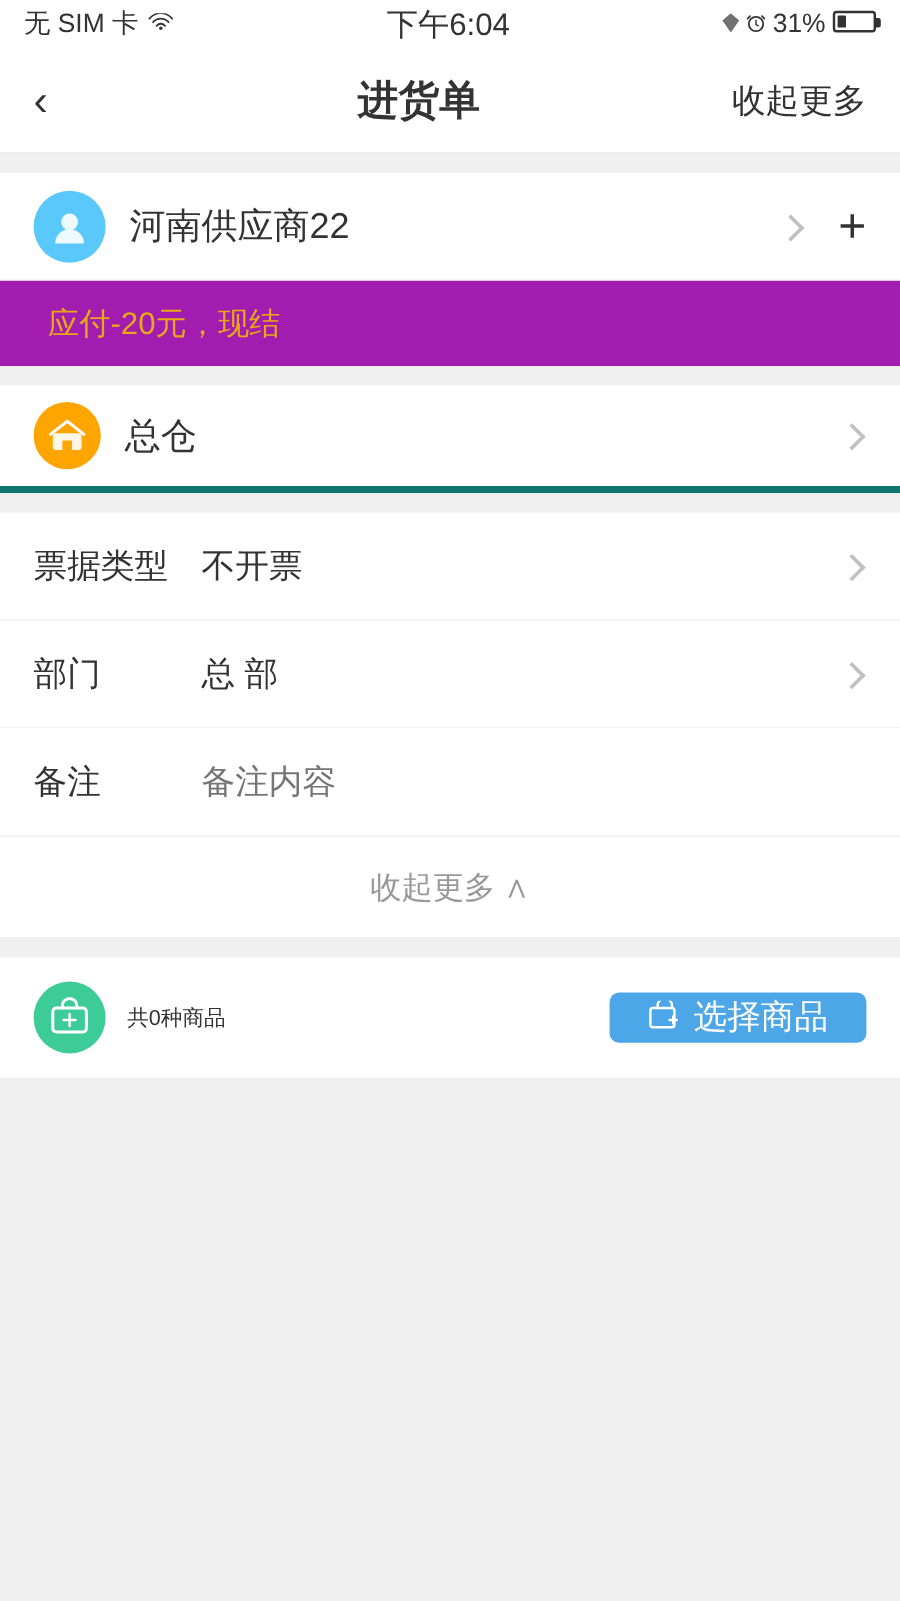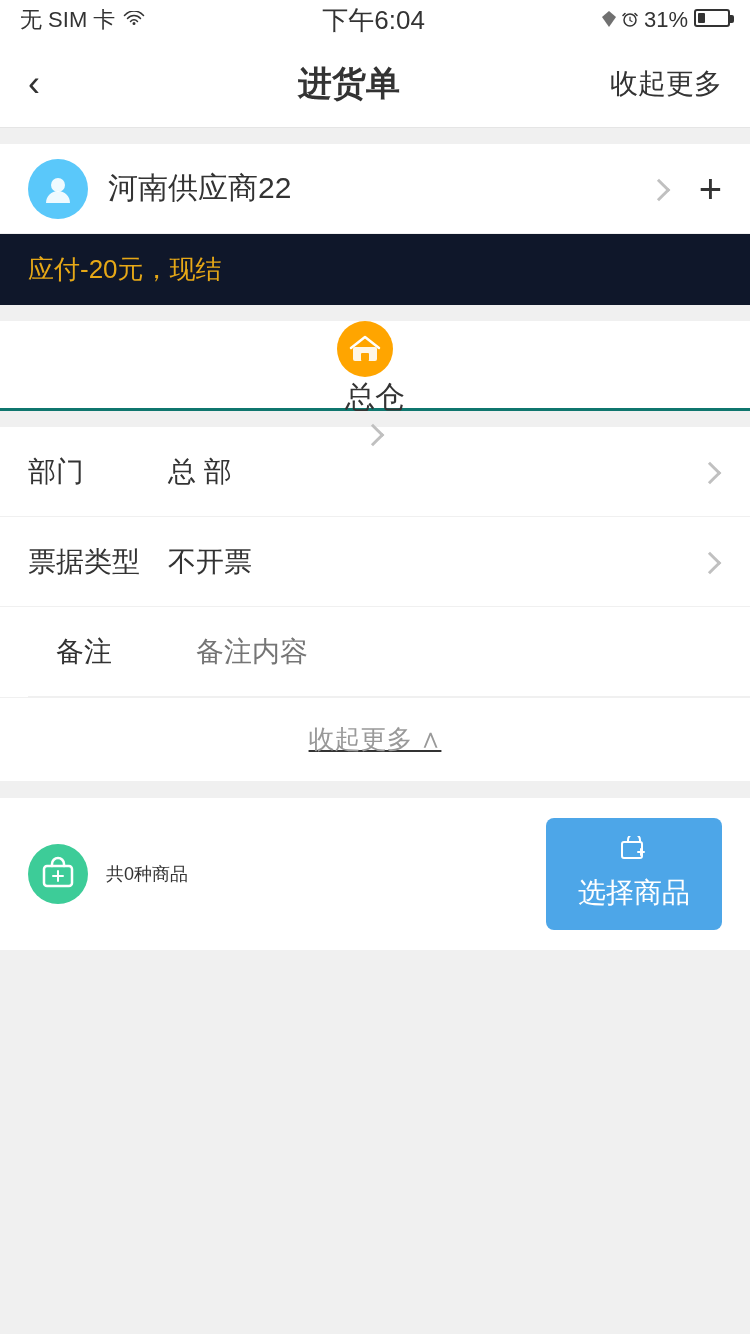--- a/index.html
+++ b/index.html
@@ -122,36 +122,35 @@
     }
     .supplier-add {
       font-size: 40px;
       color: #333;
       cursor: pointer;
       line-height: 1;
     }
 
     
     .notice-banner {
-      background: #0f172a;
-      padding: 18px 28px;
+      background: #a21caf;
+      padding: 18px 40px;
       font-size: 26px;
       color: #e6a817;
     }
 
     
     .row-item {
       display: flex;
       align-items: center;
       padding: 0 28px;
       height: 90px;
       background: #fff;
-      border-bottom: 3px solid #0f766e;
-      cursor: pointer;
-      flex-direction: column;
+      border-bottom: 6px solid #0f766e;
+      cursor: pointer;
     }
     .row-icon {
       width: 56px; height: 56px;
       border-radius: 50%;
       background: #ffa500;
       display: flex; align-items: center; justify-content: center;
       margin-right: 20px;
       flex-shrink: 0;
     }
     .row-icon svg { width: 32px; height: 32px; }
@@ -195,21 +194,20 @@
     }
 
     
     .remark-row {
       display: flex;
       align-items: center;
       padding: 0 28px;
       height: 90px;
       background: #fff;
       border-bottom: 1px solid #f0f0f0;
-      margin-left: 28px;
     }
     .remark-label {
       font-size: 28px;
       color: #333;
       width: 120px;
       flex-shrink: 0;
     }
     .remark-input {
       flex: 1;
       font-size: 28px;
@@ -222,21 +220,20 @@
 
     
     .collapse-row {
       background: #fff;
       display: flex;
       align-items: center;
       justify-content: center;
       padding: 24px 0;
       border-top: 1px solid #f0f0f0;
       cursor: pointer;
-      text-decoration: underline;
     }
     .collapse-text {
       font-size: 26px;
       color: #999;
     }
 
     
     .bottom-bar {
       display: flex;
       align-items: center;
@@ -255,27 +252,26 @@
     .product-count {
       flex: 1;
       font-size: 18px;
       color: #333;
     }
     .select-product-btn {
       background: #4da6e8;
       color: #fff;
       border: none;
       border-radius: 8px;
-      padding: 18px 32px;
+      padding: 2px 32px;
       font-size: 28px;
       display: flex;
       align-items: center;
       gap: 10px;
       cursor: pointer;
-      flex-direction: column;
     }
 
     
     .chevron {
       display: inline-block;
       width: 16px;
       height: 16px;
       border-right: 3px solid #c0c0c0;
       border-top: 3px solid #c0c0c0;
       transform: rotate(45deg);
@@ -357,30 +353,30 @@
   <span class="row-chevron">
     <div class="chevron"></div>
   </span>
 </div>
 
 <div class="section-gap"></div>
 
 <div class="form-section">
 
   <div class="form-row">
+    <span class="form-row-label">票据类型</span>
+    <span class="form-row-value">不开票</span>
+    <span class="form-row-chevron">
+      <div class="chevron"></div>
+    </span>
+  </div>
+
+  <div class="form-row">
     <span class="form-row-label">部门</span>
     <span class="form-row-value">总 部</span>
-    <span class="form-row-chevron">
-      <div class="chevron"></div>
-    </span>
-  </div>
-
-  <div class="form-row">
-    <span class="form-row-label">票据类型</span>
-    <span class="form-row-value">不开票</span>
     <span class="form-row-chevron">
       <div class="chevron"></div>
     </span>
   </div>
 
 
   <div class="remark-row">
     <span class="remark-label">备注</span>
     <input class="remark-input" type="text" placeholder="备注内容" style="">
   </div>

